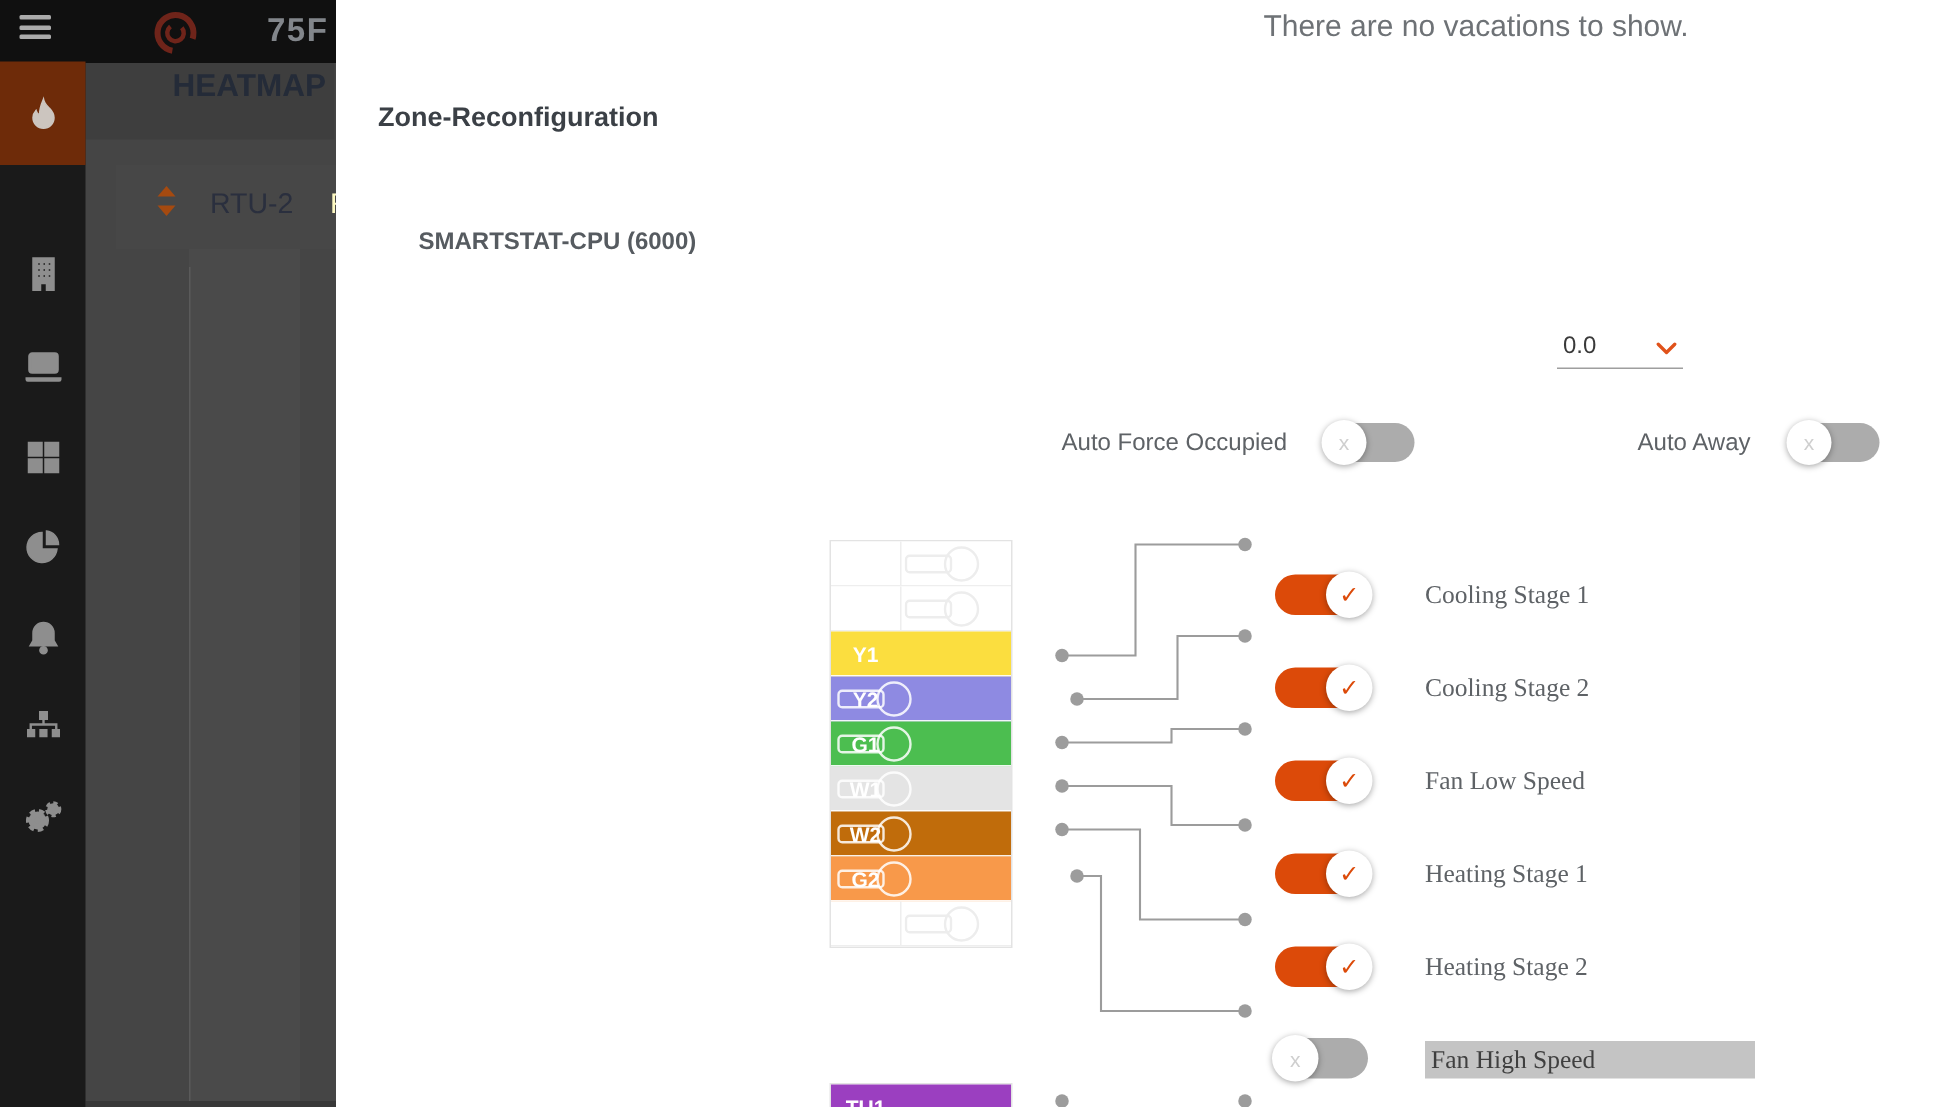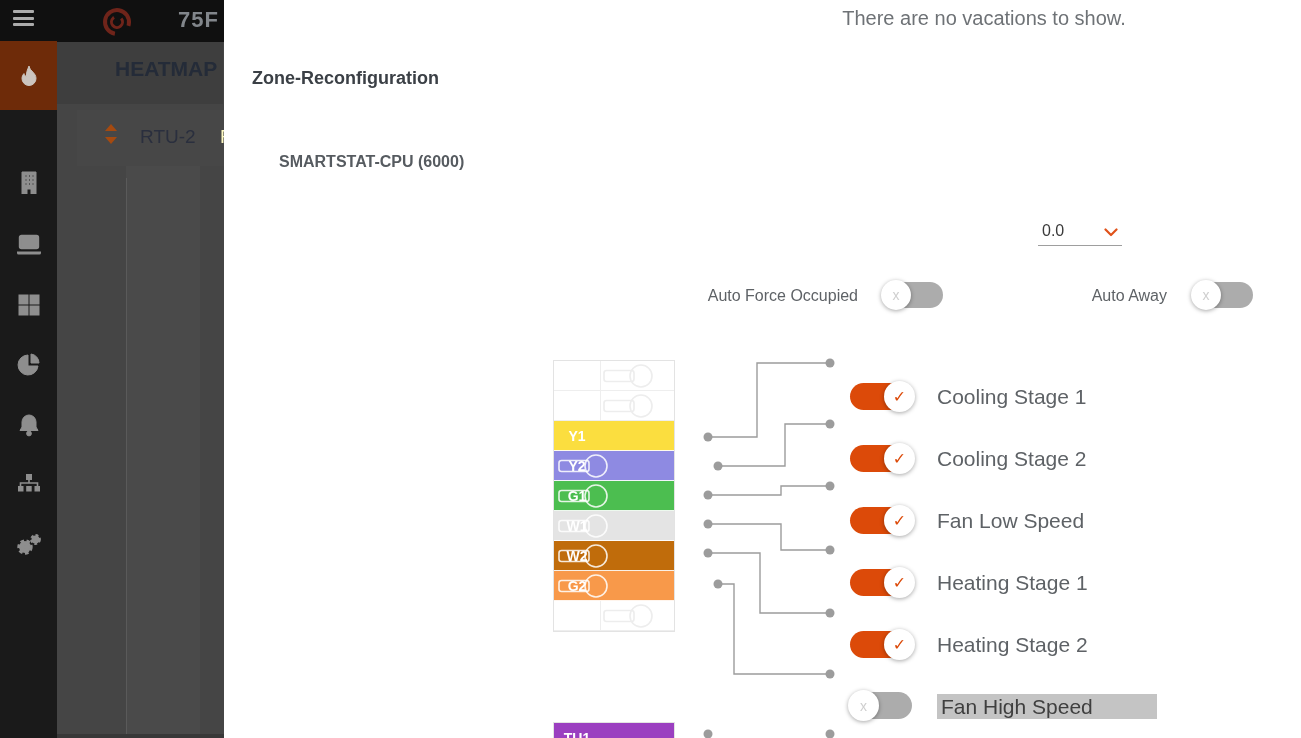--- a/index.html
+++ b/index.html
@@ -13,21 +13,21 @@
   .hamburger span { display:block; width:21px; height:3px; background:#ABABAB; margin-bottom:3.5px; border-radius:1px; }
   .logo-ring { position:absolute; left:99px; top:3px; }
   .logo-text { position:absolute; left:138px; top:7px; font-size:22px; font-weight:bold; color:#82868B; letter-spacing:1px;margin-left:40px; }
 
   .sidebar { position:absolute; left:0; top:42px; width:57px; height:696px; background:#1A1A1A; }
   .side-item { position:absolute; left:0; width:57px; height:60px; display:flex; align-items:center; justify-content:center; cursor:pointer; }
   .side-item.active { background:#6E2B09; height:69px; }
   .side-item svg { fill:#8E8E8E; stroke:#8E8E8E; }
   .side-item.active svg { fill:#CCC5BF; stroke:#CCC5BF; }
 
-  .bg-header { position:absolute; left:57px; top:35px; width:166px; height:69px; background:#3E3E3E; overflow:hidden; }
+  .bg-header { position:absolute; left:57px; top:24px; width:166px; height:69px; background:#3E3E3E; overflow:hidden; }
   .bg-title { position:absolute; left:58px; top:22px; font-size:21px; font-weight:bold; color:#242B38; white-space:nowrap; }
   .bg-tabs { position:absolute; left:57px; top:110px; width:167px; height:56px; background:#474747; overflow:hidden;margin-left:20px; }
   .sort-ico { position:absolute; left:26px; top:12px; }
   .tab1 { position:absolute; left:63px; top:16px; font-size:19px; color:#2A2F3E; white-space:nowrap; cursor:pointer; }
   .tab2 { position:absolute; left:143px; top:16px; font-size:19px; color:#fef9c3; white-space:nowrap; cursor:pointer; }
   .bg-content { position:absolute; left:57px; top:166px; width:167px; height:568px; background:#454545; }
   .bg-col { position:absolute; left:69px; top:0; width:74px; height:568px; background:#4A4A4A; }
   .bg-vline { position:absolute; left:69px; top:12px; width:1px; height:556px; background:#5A5A5A; }
   .bg-bottom { position:absolute; left:57px; top:734px; width:167px; height:4px; background:#383838; }
 
@@ -64,21 +64,21 @@
   .trow.empty .conn { border-left:1px solid #EEEEEE; }
   .trow.filled .conn svg { stroke:rgba(255,255,255,.85); }
   .trow.empty .conn svg { stroke:#EDEDED; }
   .conn svg { fill:none; stroke-width:1.6px; position:absolute; left:2px; top:0; }
 
   #wires { position:absolute; left:450px; top:350px; }
 
   .stage { position:absolute; left:626px; height:28px; }
   .tg.big { width:62px; height:27px; position:absolute; left:0; top:0; }
   .tg.big .knob { width:31px; height:31px; top:-2px; }
-  .stage-label { position:absolute; left:87px; top:0; font-size:21px; color:#5E6266; line-height:28px; white-space:nowrap; }
+  .stage-label { position:absolute; left:100px; top:0; font-size:17px; color:#5E6266; line-height:28px; white-space:nowrap;font-family:Liberation Serif, serif; }
   .stage-label.hl { background:#C4C4C4; color:#3F3F3F; width:220px; height:25px; line-height:25px; padding-left:4px; top:2px; }
 </style>
 </head>
 <body>
 
 <div id="screen">
 
   <div id="bg-app">
     <div class="bg-header">
       <div class="bg-title">HEATMAP</div>

